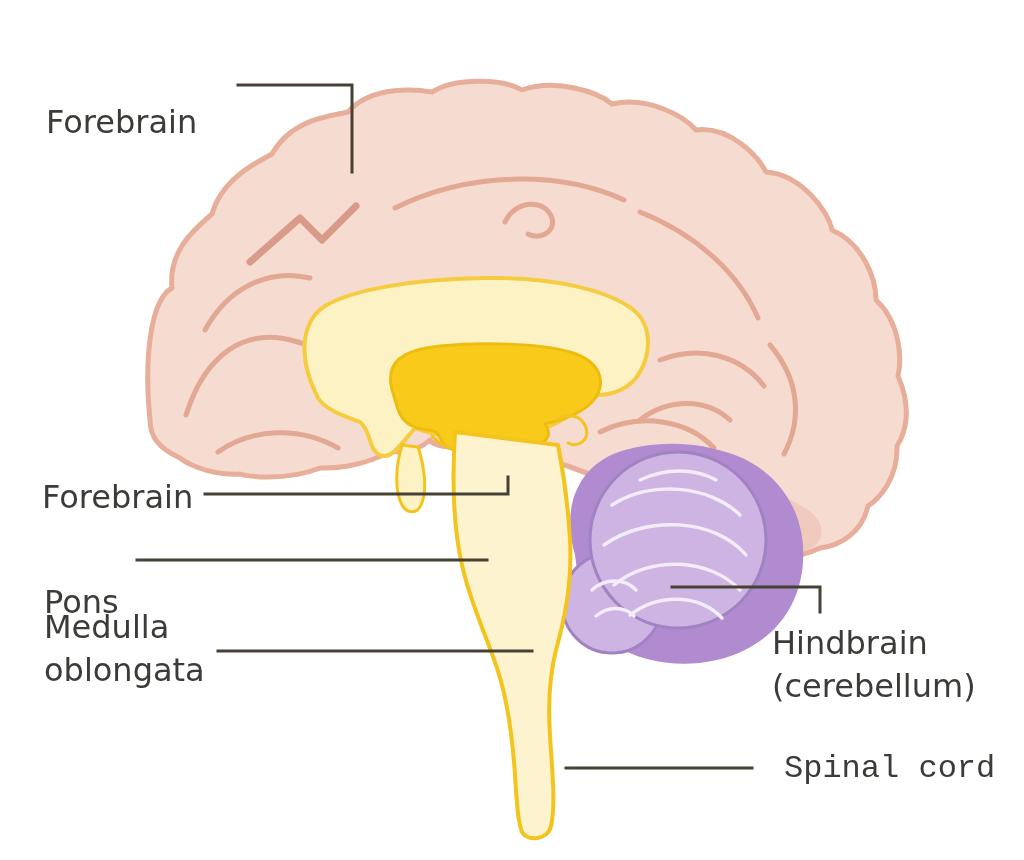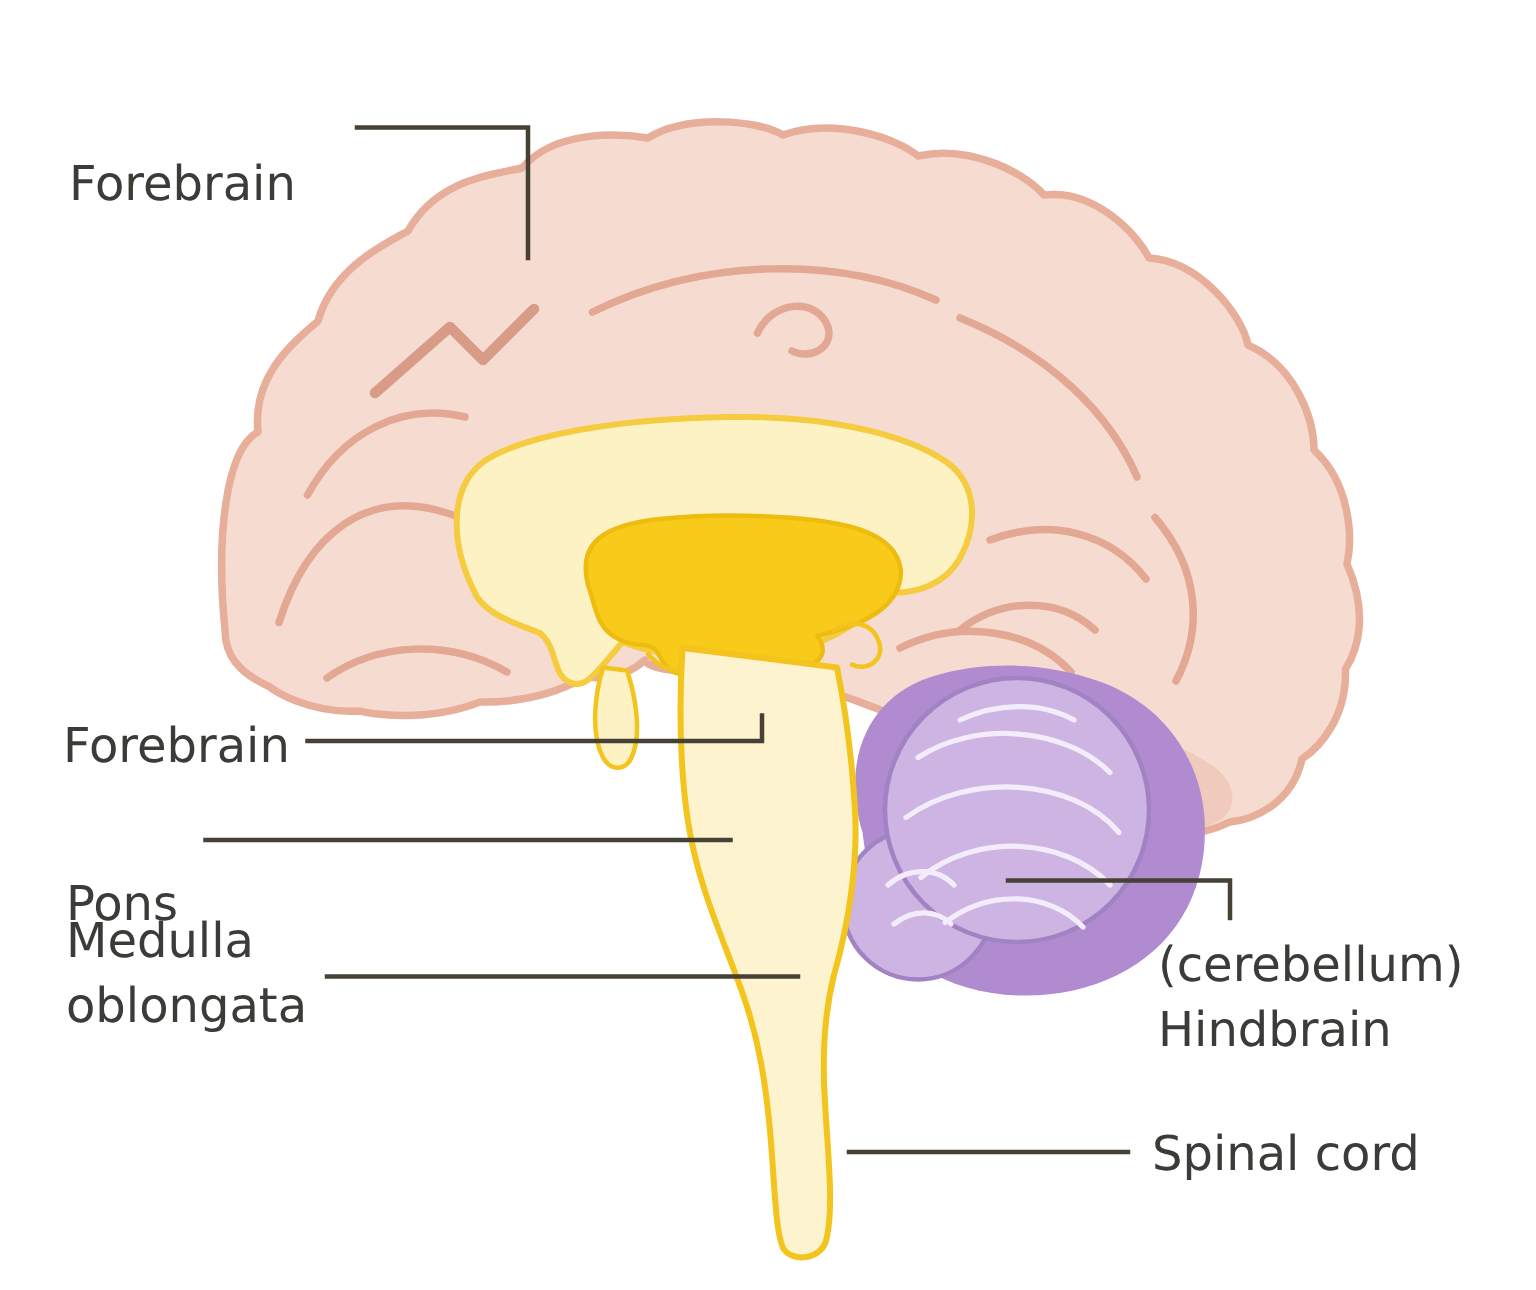--- a/index.html
+++ b/index.html
@@ -167,22 +167,22 @@
     <span>Pons</span>
 
   </div>
 
   <div class="lbl" style="left:44px;top:606px;">
     <span>Medulla</span>
     <span>oblongata</span>
   </div>
 
   <div class="lbl" style="left:772px;top:622px;">
+    <span>Hindbrain</span>
     <span>(cerebellum)</span>
-    <span>Hindbrain</span>
   </div>
 
-  <div class="lbl" style="left:768px;top:748px;">
+  <div class="lbl" style="left:784px;top:748px;font-family:Liberation Mono, monospace;">
     <span>Spinal cord</span>
 
   </div>
 
 </div>
 
 </body></html>

